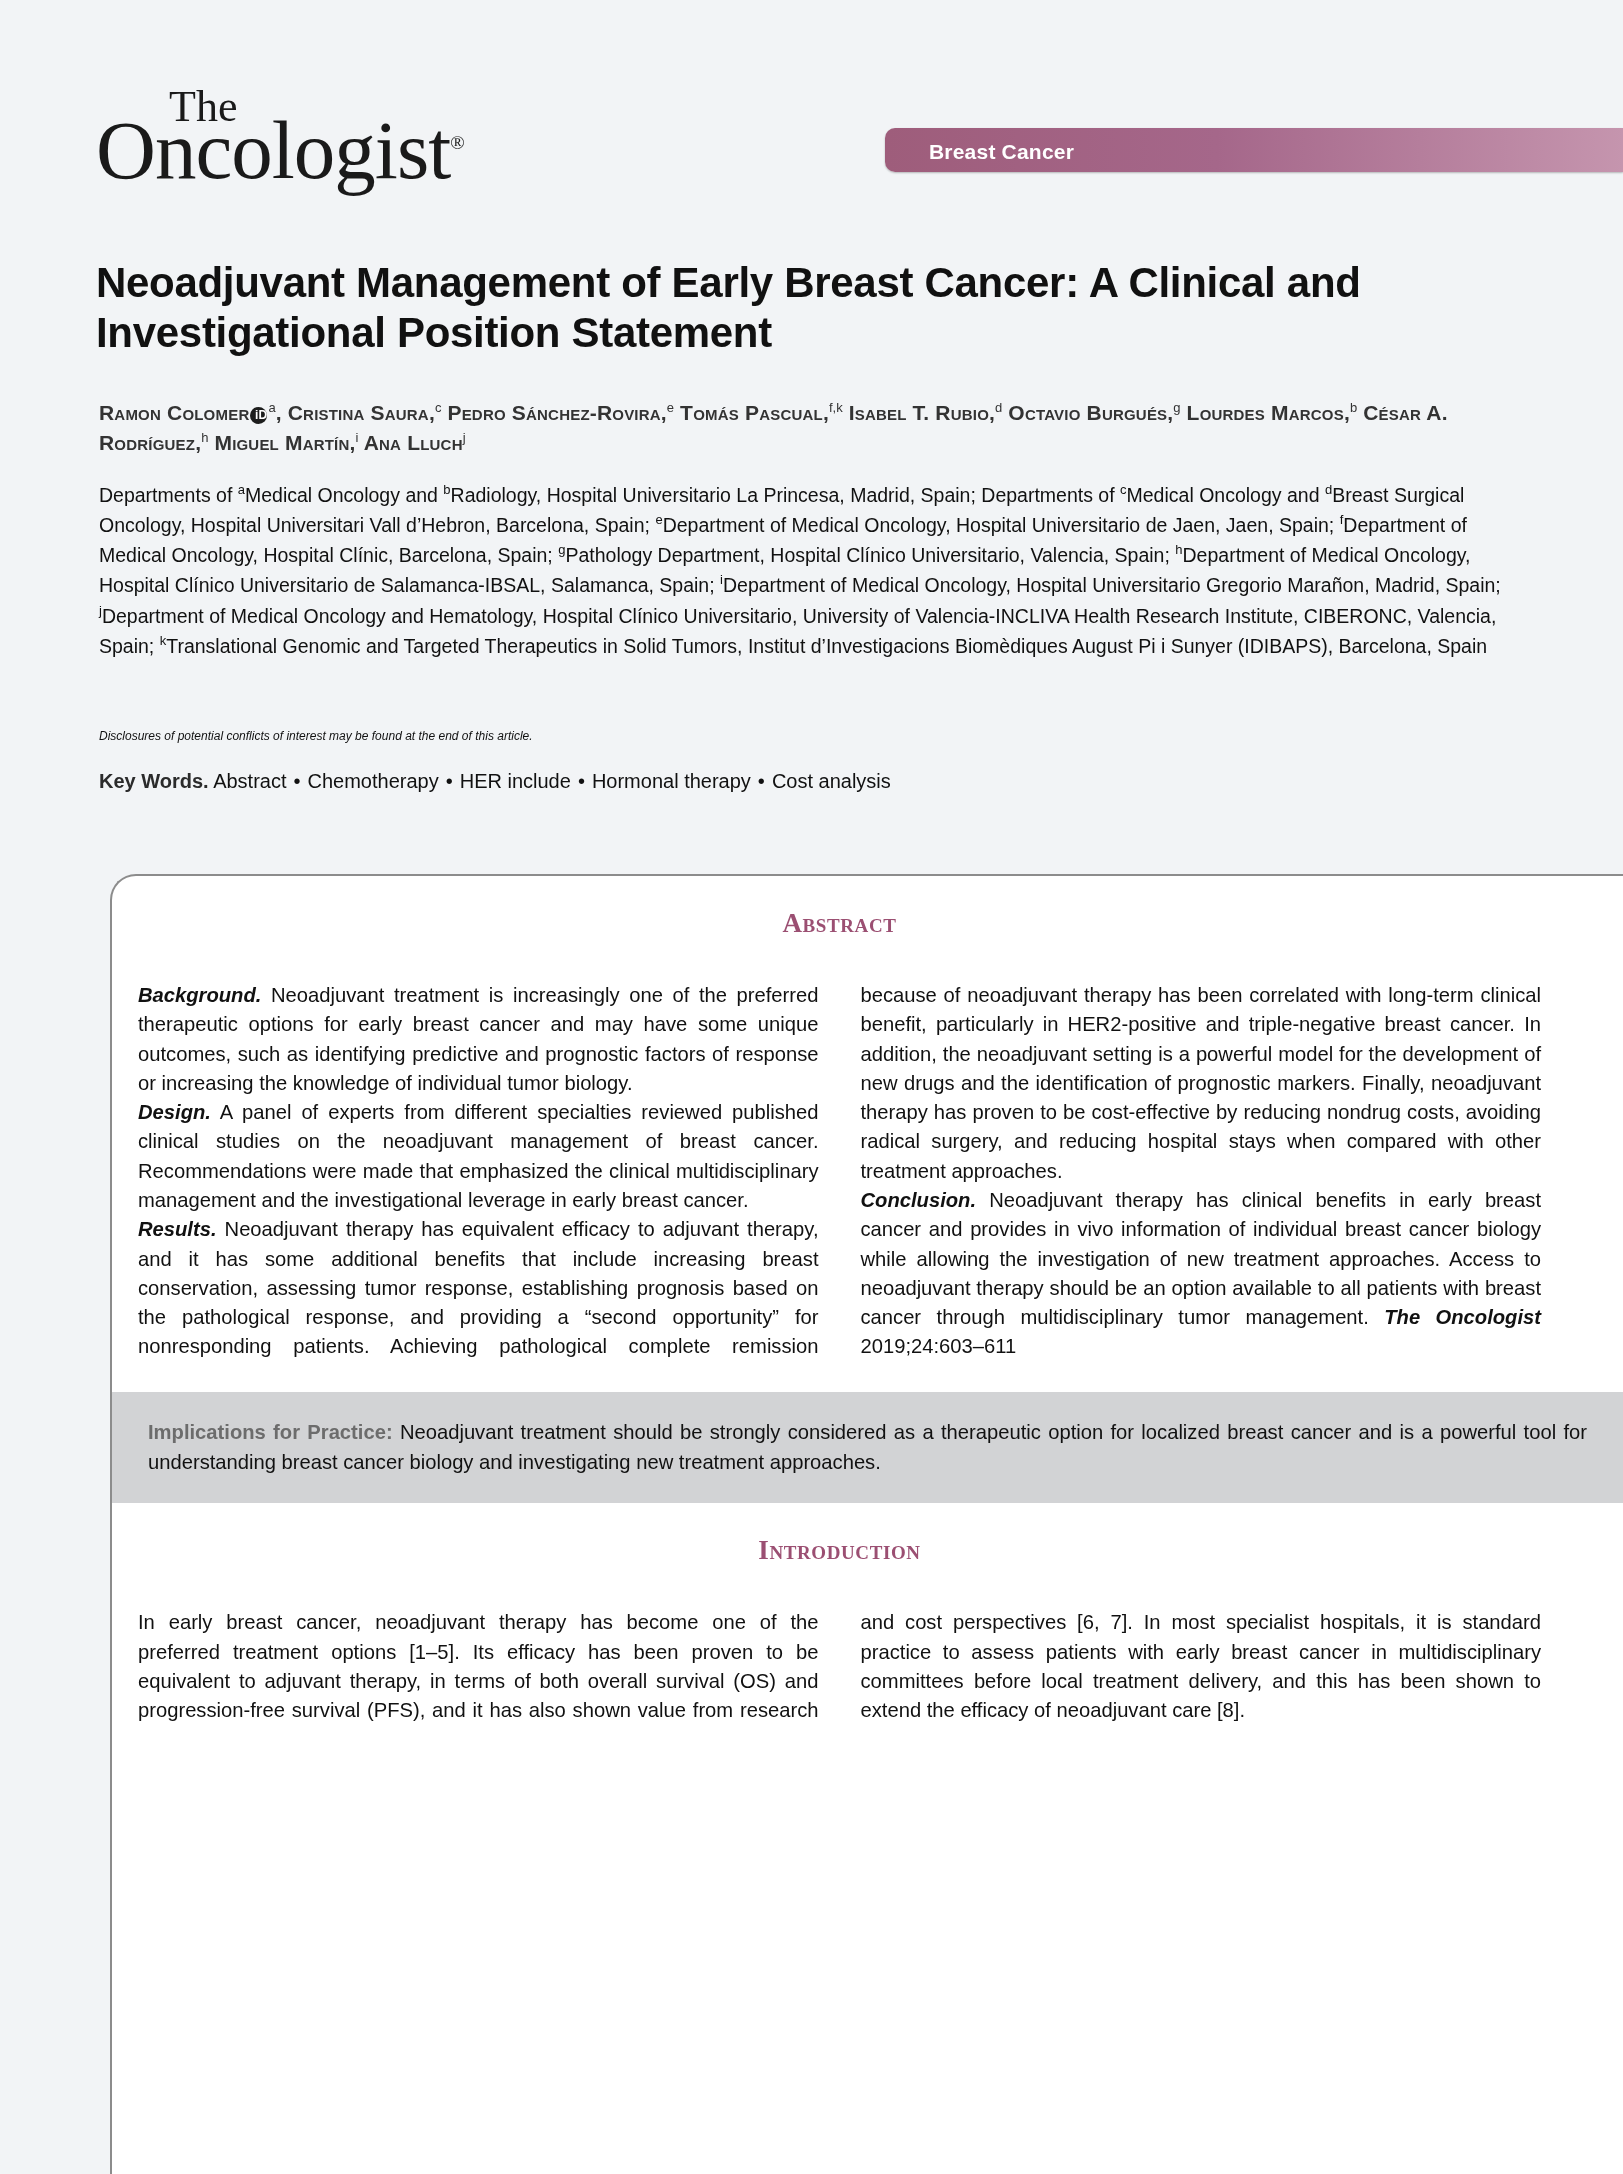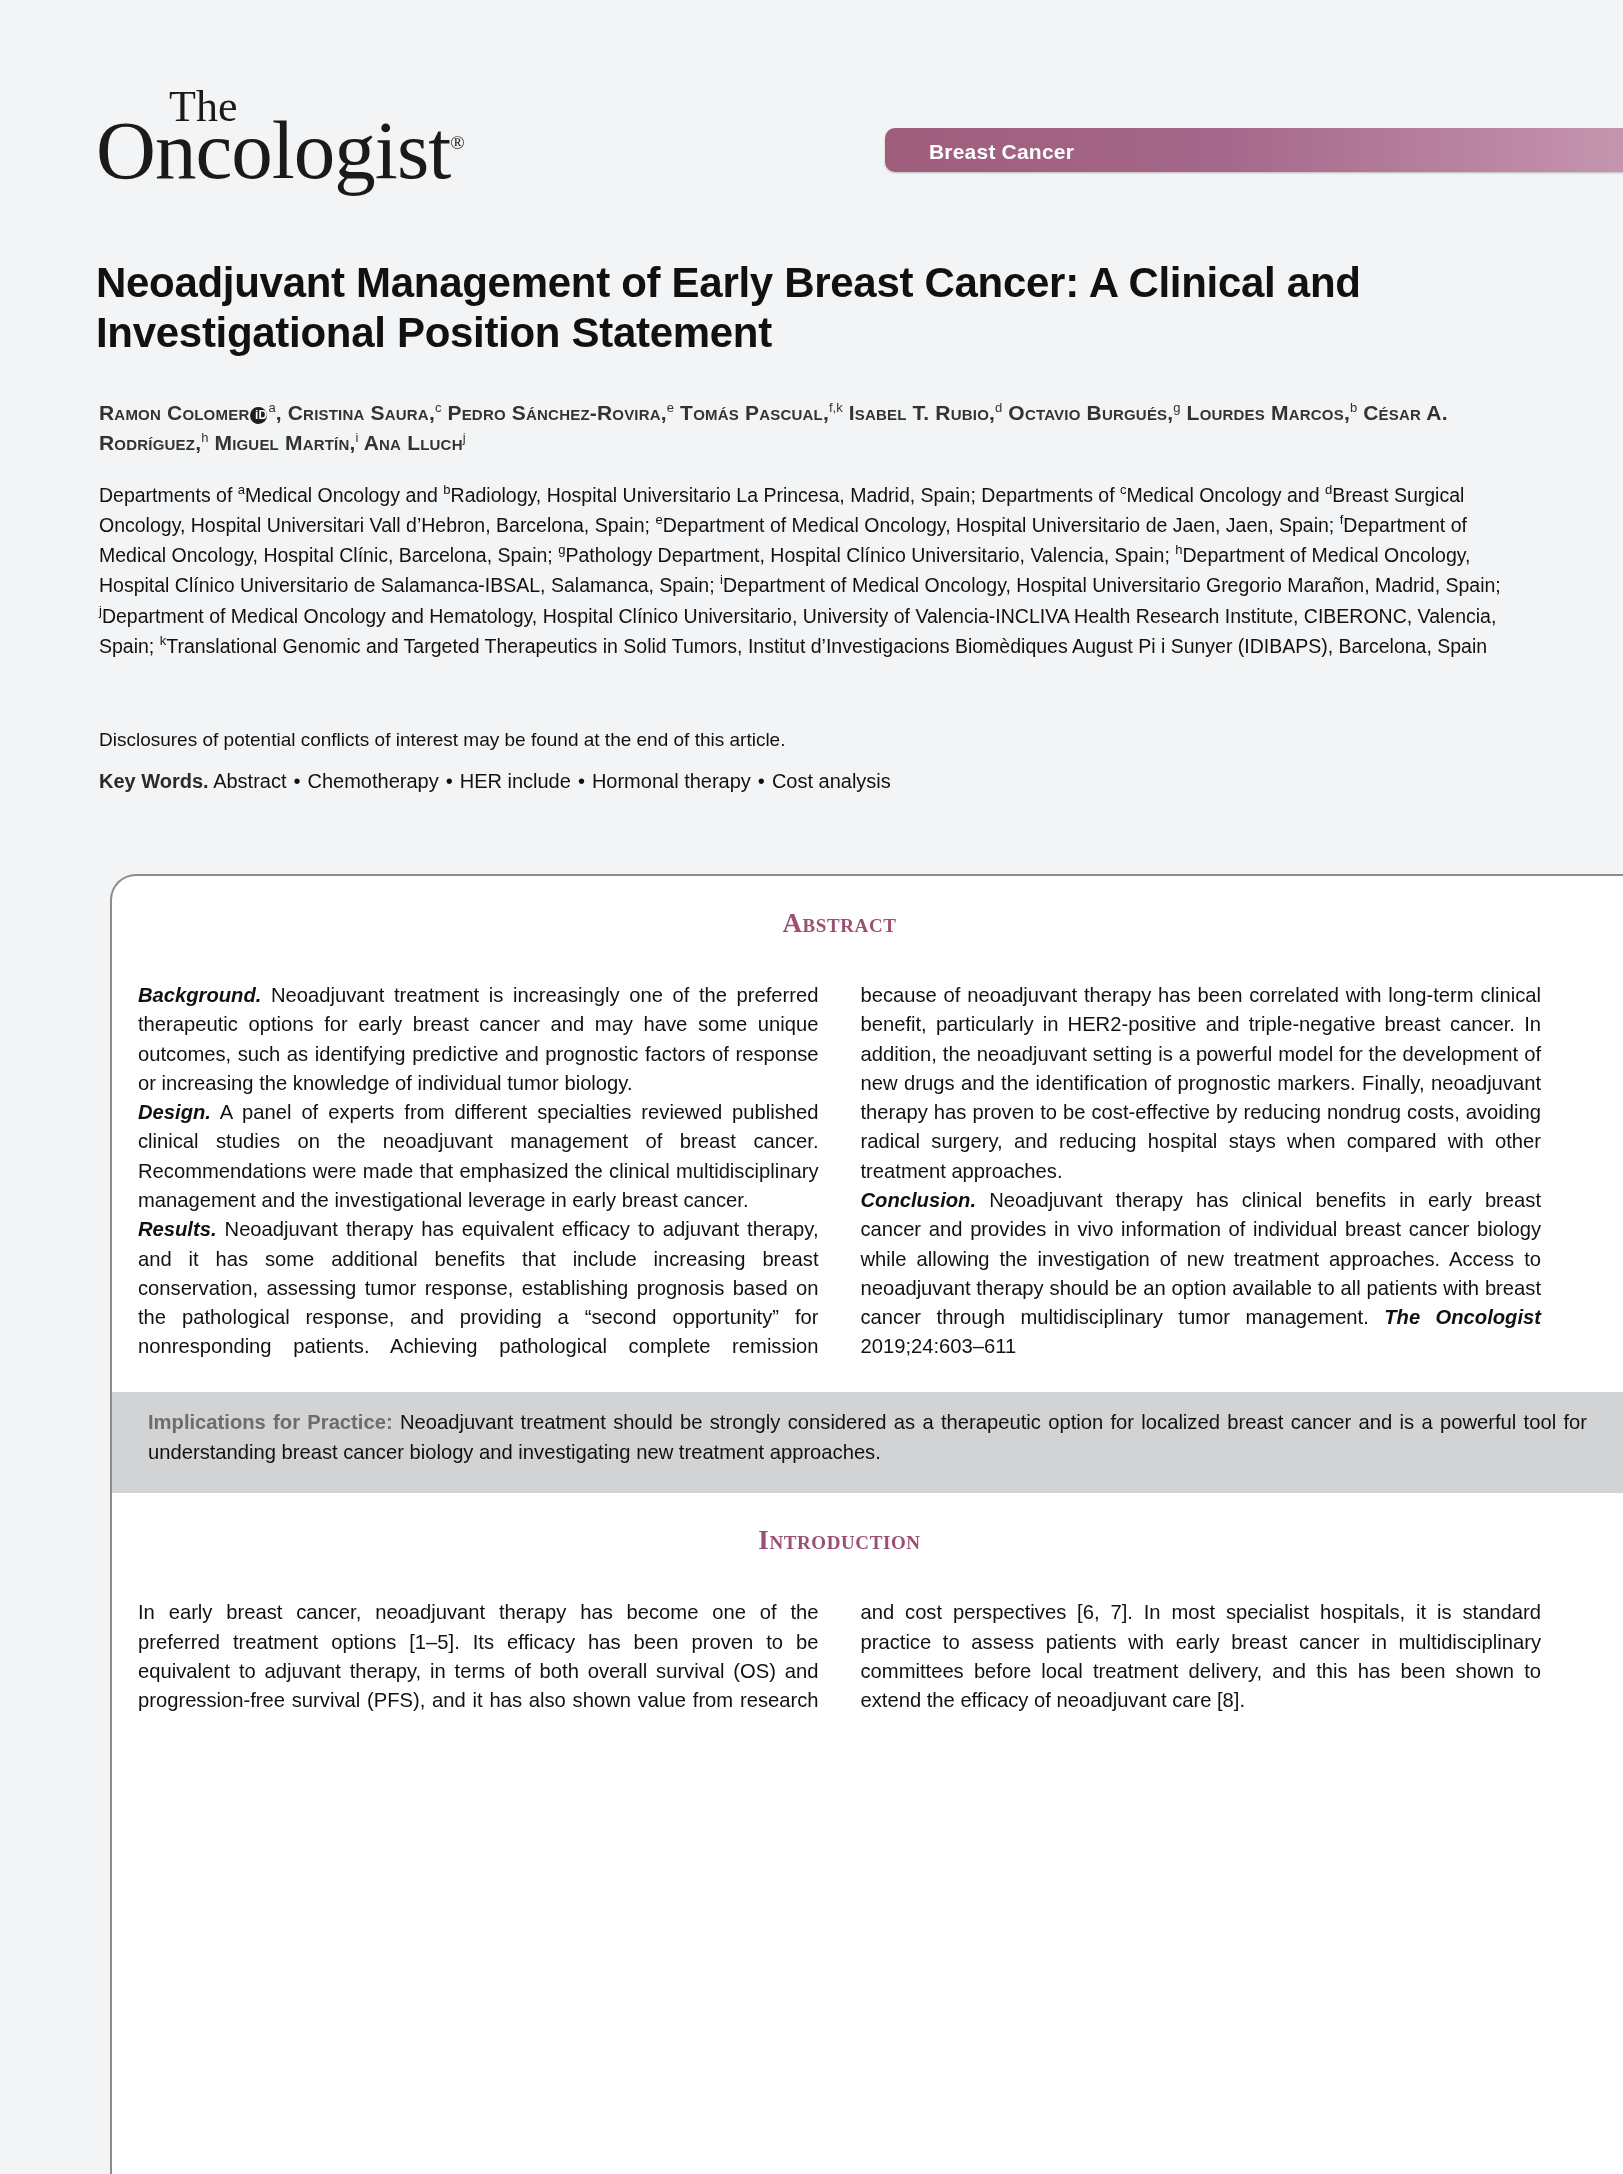--- a/index.html
+++ b/index.html
@@ -137,21 +137,22 @@
     font-size: 19.5px;
     line-height: 1.52;
     color: #111111;
   }
   .affil sup { font-size: 13px; vertical-align: super; }
 
   .disclosure {
     position: absolute;
     left: 99px;
     top: 729px;
-    font-size: 19px;
+    font-size: 12px;
+    font-style: italic;
     color: #111111;
   }
 
   .keywords {
     position: absolute;
     left: 99px;
     top: 770px;
     font-size: 20px;
     color: #111111;
   }
@@ -218,21 +219,21 @@
   .twocol p { margin: 0; }
   .twocol .lead { font-weight: bold; font-style: italic; }
   .twocol .jrnl { font-weight: bold; font-style: italic; }
 
   
   .implications {
     margin-top: 30px;
     margin-left: -26px;
     margin-right: -82px;
     background: #d2d3d5;
-    padding: 16px 36px 26px 36px;
+    padding: 26px 36px 26px 36px;
     font-size: 20.2px;
     line-height: 1.48;
     text-align: justify;
     color: #111111;
   }
   .implications .imp-label {
     font-weight: bold;
     color: #6c6c6c;
   }
 </style>

